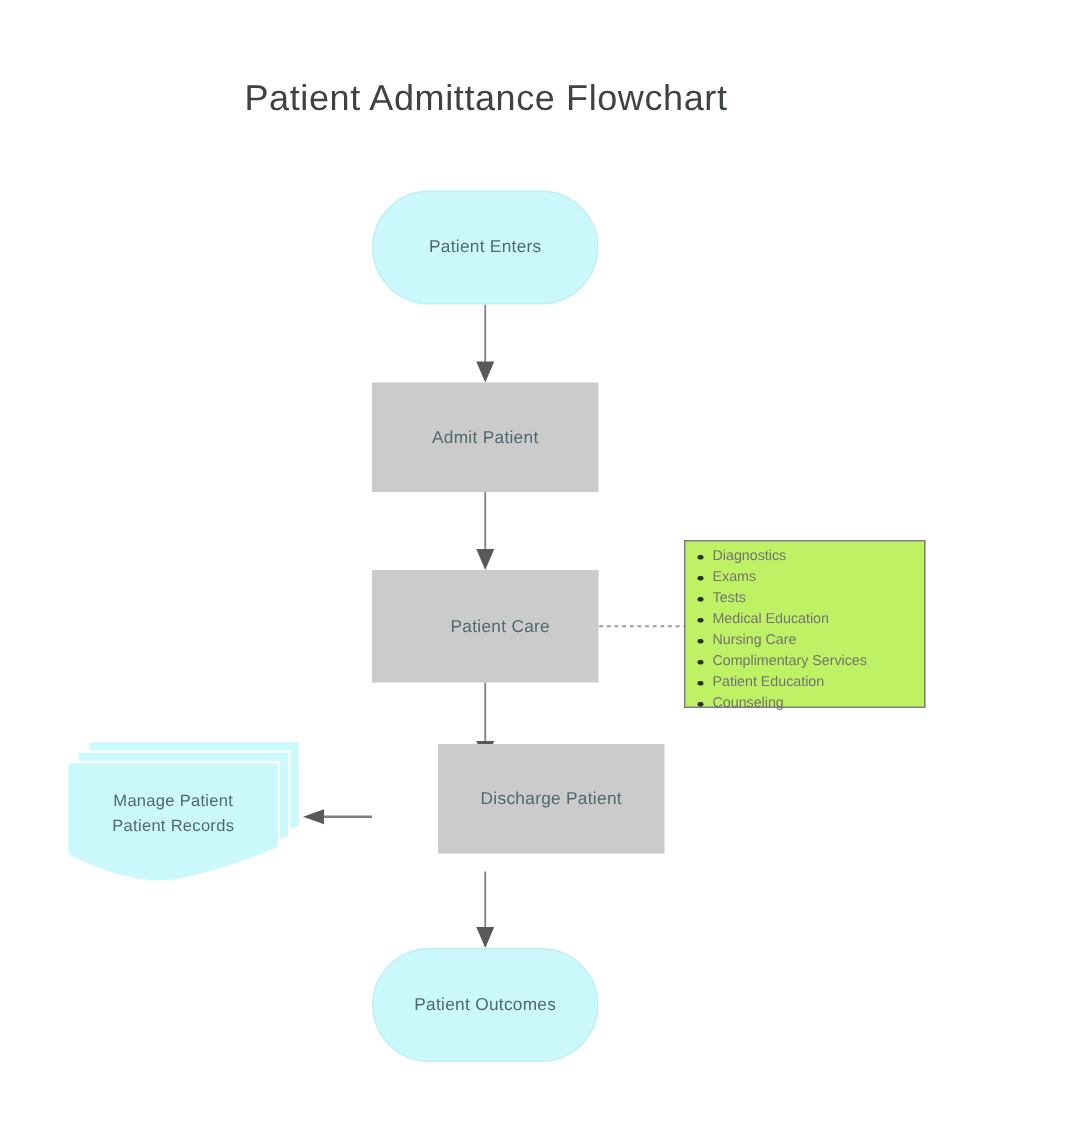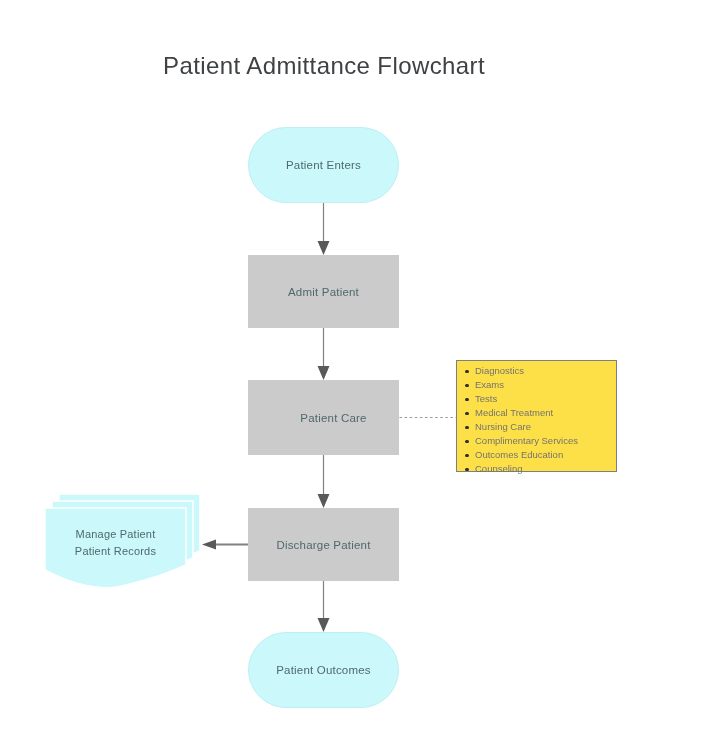--- a/index.html
+++ b/index.html
@@ -30,39 +30,39 @@
     border-radius:38px;
     width:151px;height:76px;left:248px;
   }
   .process{
     background:var(--process_fill);
     width:151px;height:73px;left:248px;text-align:center;
   }
   #node-patient-enters{top:127px;}
   #node-admit-patient{top:255px;}
   #node-patient-care{top:380px;height:75px;padding-left:20px;}
-  #node-discharge-patient{top:508px;}
+  #node-discharge-patient{top:496px;margin-left:44px;}
   #node-patient-outcomes{top:632px;}
   #connector-layer{position:absolute;left:0;top:0;width:724px;height:752px;pointer-events:none;}
   .conn-line{stroke:var(--connector);stroke-width:1.2;fill:none;}
   .conn-line-thick{stroke:var(--connector);stroke-width:1.8;fill:none;}
   .conn-dashed{stroke:var(--dashed_line);stroke-width:1.2;stroke-dasharray:2.5 2.6;fill:none;}
   .conn-head{fill:var(--arrowhead);stroke:none;}
   .doc-page{fill:var(--terminal_fill);stroke:#ffffff;stroke-width:1.5;}
   #doc-shape{position:absolute;left:45px;top:494px;width:155px;height:98px;}
   #doc-label{
     position:absolute;left:45px;top:508px;width:141px;height:70px;
     display:flex;flex-direction:column;align-items:center;justify-content:center;
     font-size:11px;line-height:17px;letter-spacing:0.2px;
     color:var(--node_text);text-align:center;
   }
   #services-box{
     position:absolute;left:456px;top:360px;width:161px;height:112px;
     box-sizing:border-box;
-    background:#fde047;
+    background:#bef264;
     border:1px solid var(--list_border);
   }
   #services-box ul{
     margin:0;padding:3px 0 0 0;list-style:none;
   }
   #services-box li{
     position:relative;
     padding-left:18px;
     font-size:9.5px;line-height:14px;
     color:var(--list_text);
@@ -138,21 +138,21 @@
   <div id="doc-label">
     <span>Manage Patient</span>
     <span>Patient Records</span>
   </div>
 
   <div id="services-box">
     <ul>
         <li>Diagnostics</li>
         <li>Exams</li>
         <li>Tests</li>
-        <li>Medical Treatment</li>
+        <li>Medical Education</li>
         <li>Nursing Care</li>
         <li>Complimentary Services</li>
-        <li>Outcomes Education</li>
+        <li>Patient Education</li>
         <li>Counseling</li>
       </ul>
   </div>
 
 </div>
 
 </body></html>

